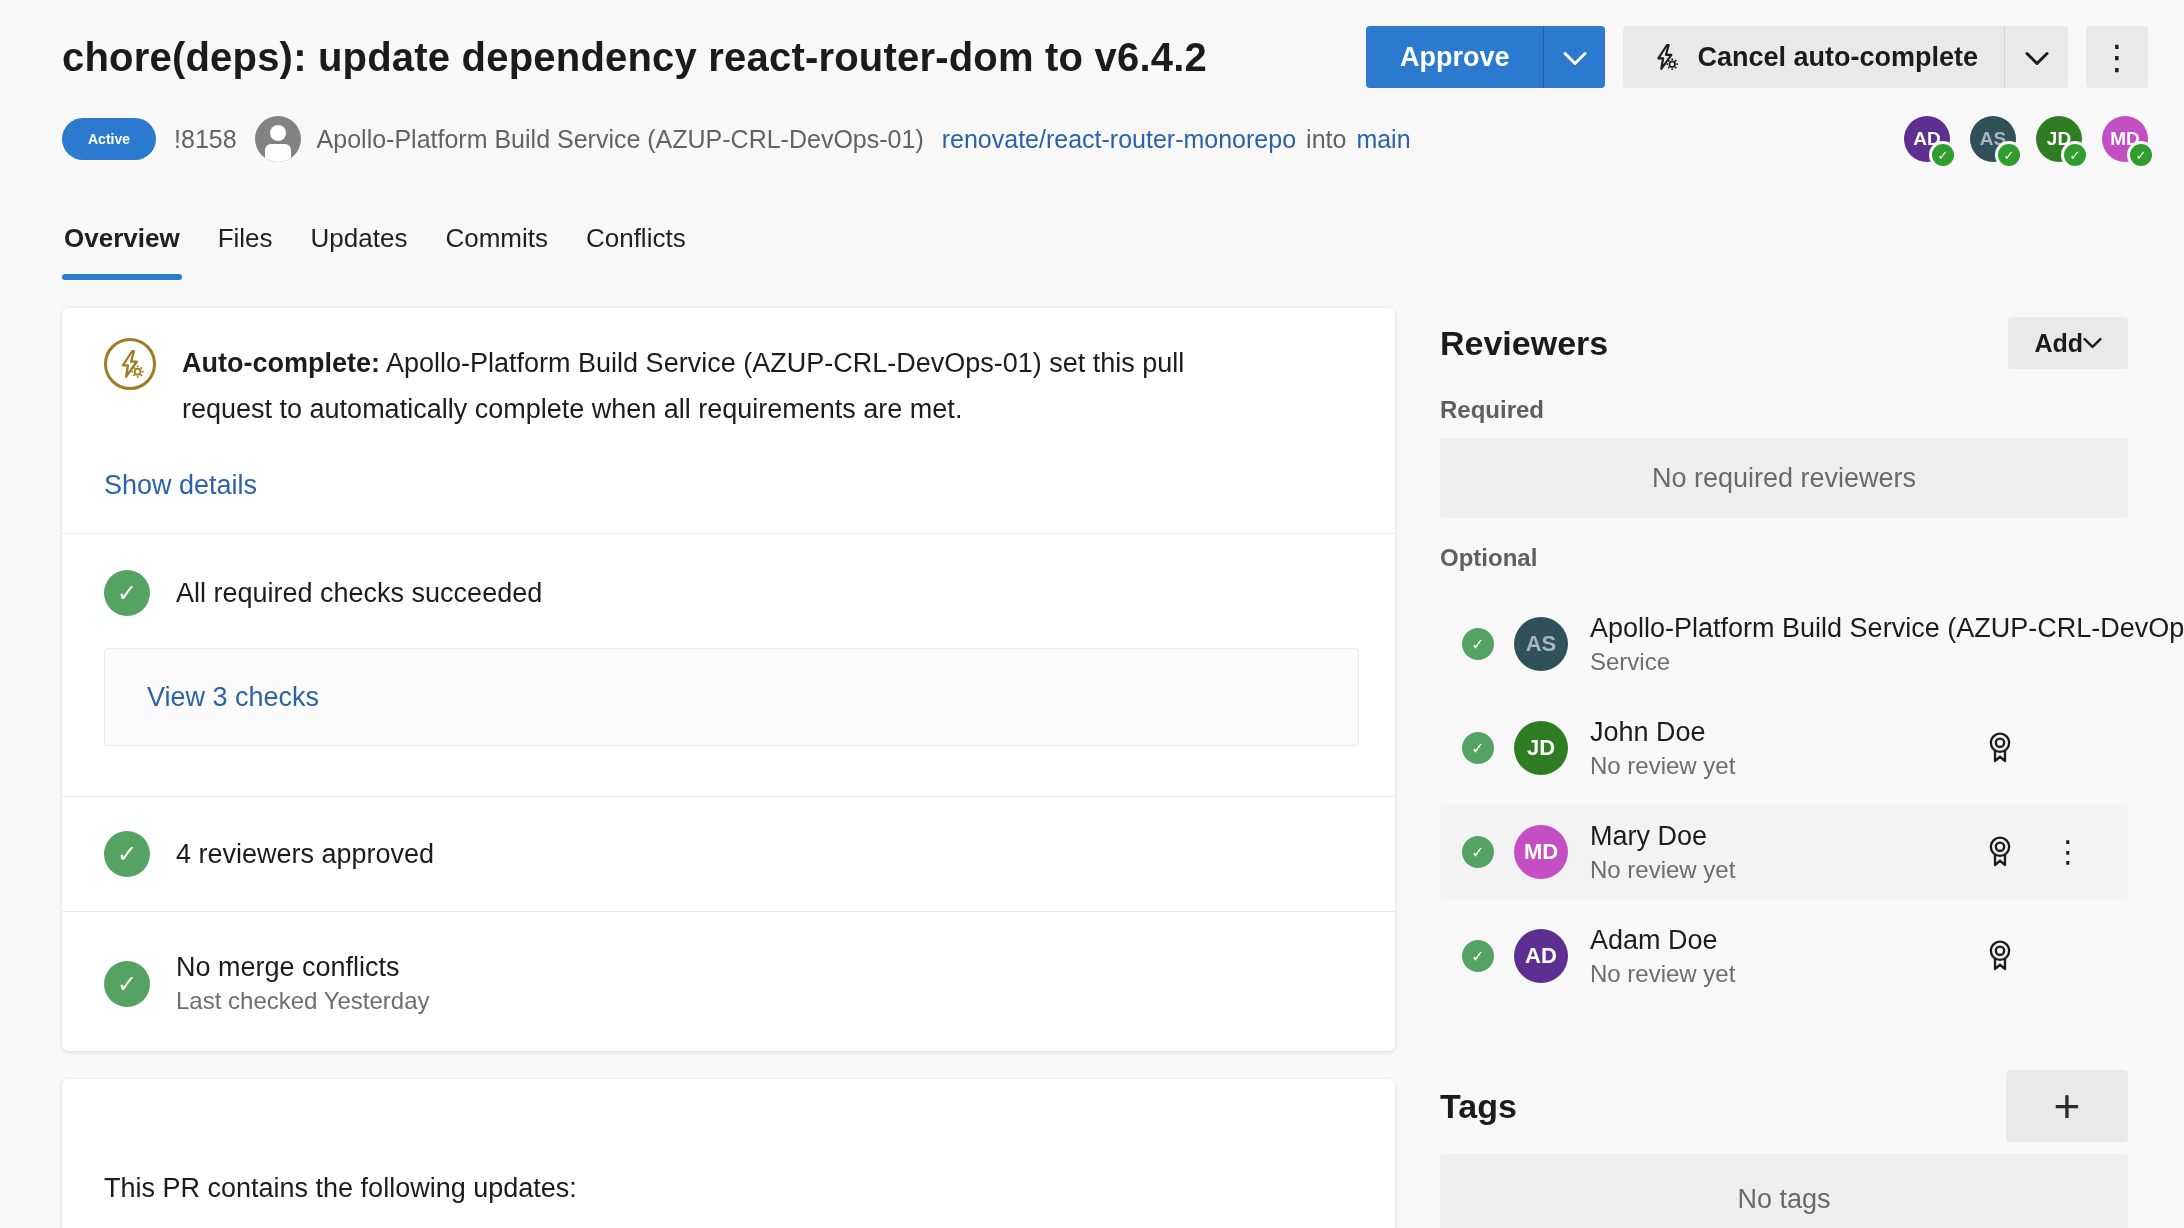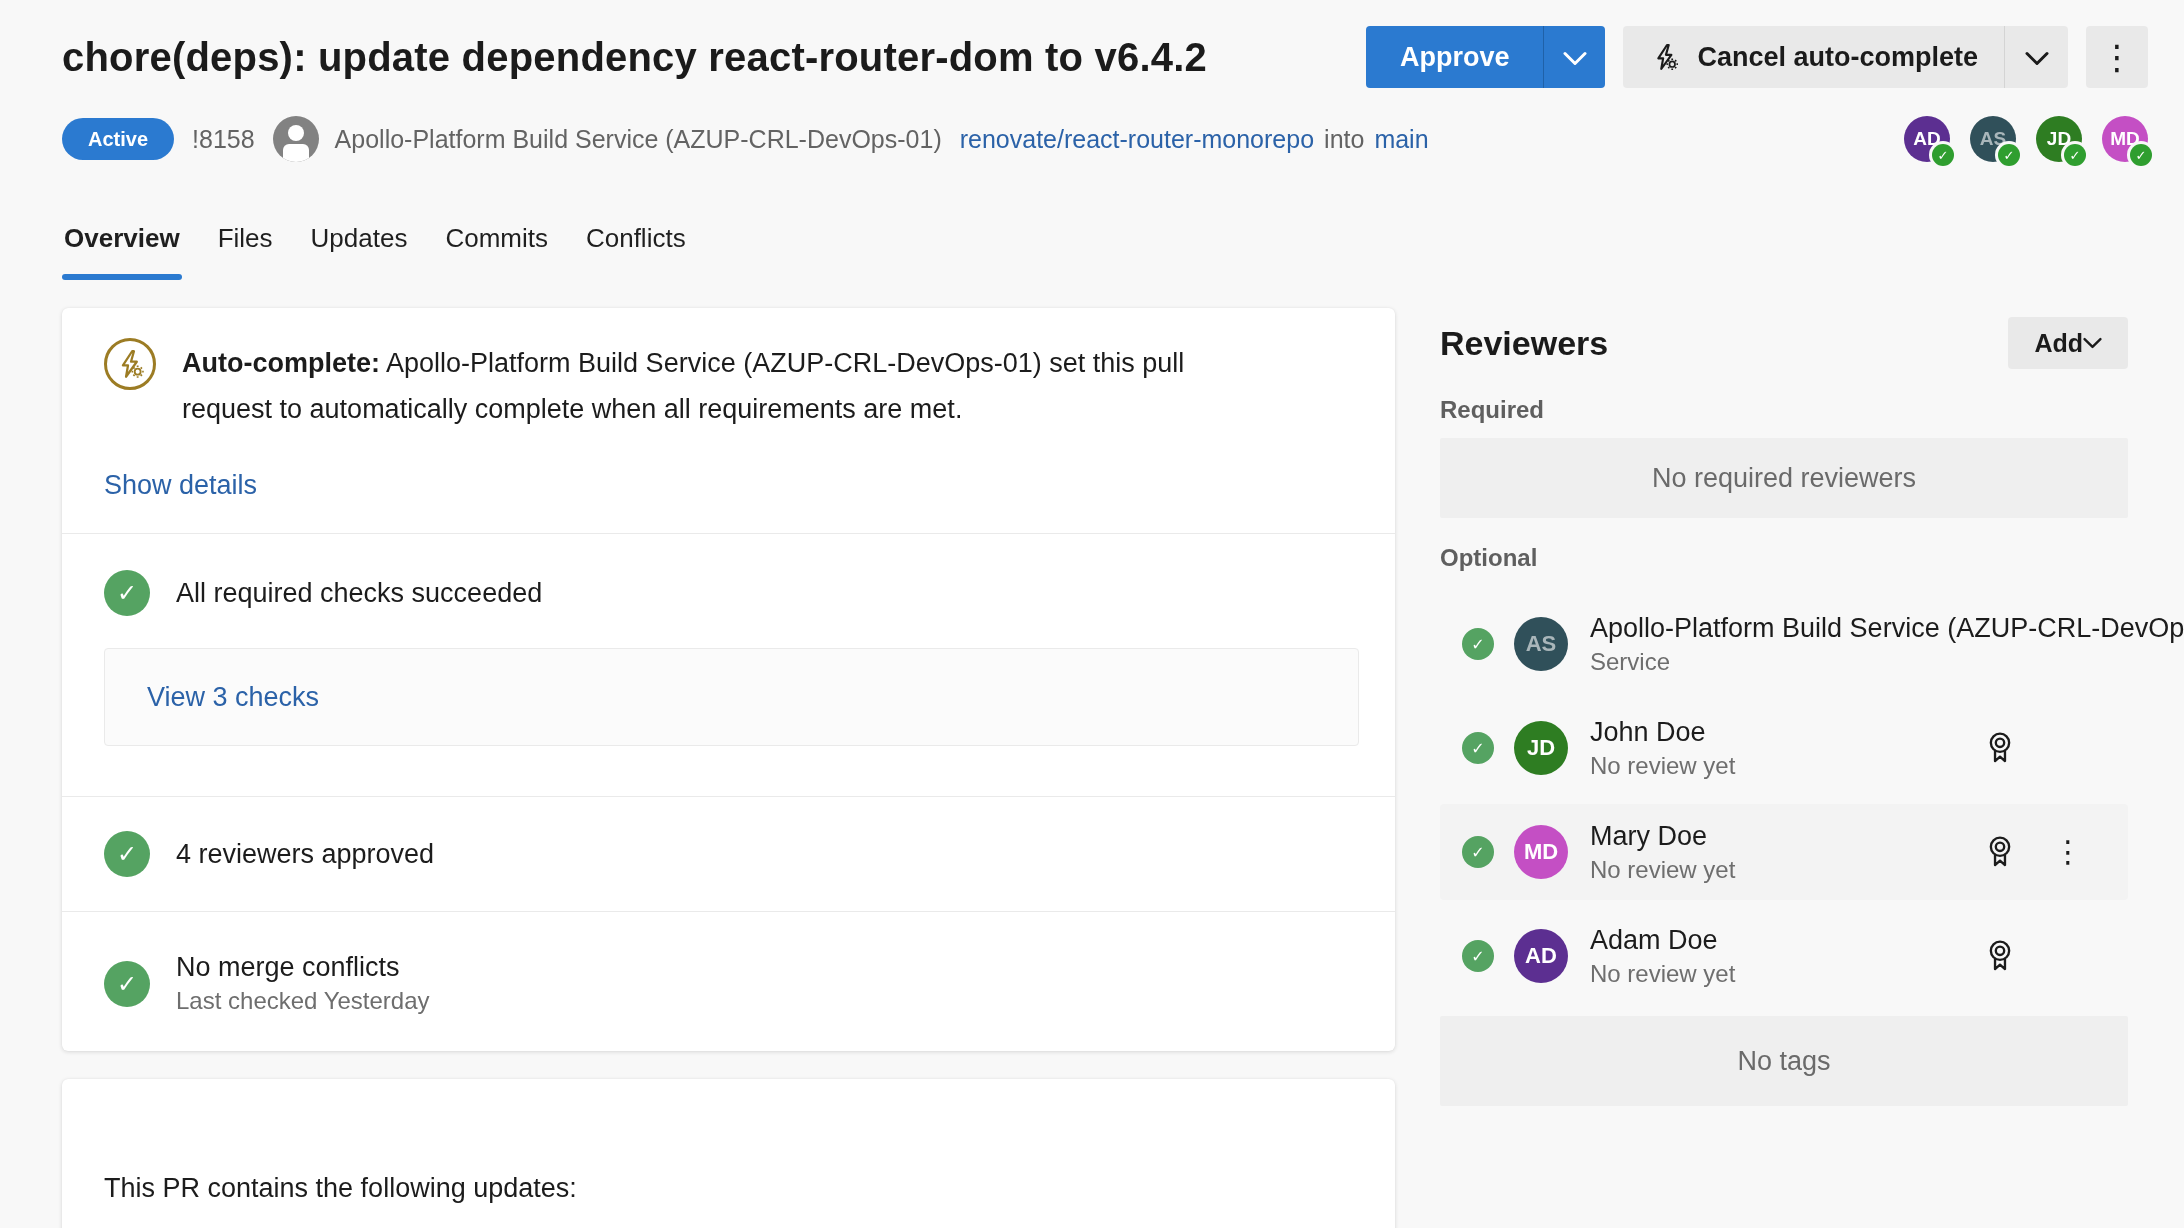--- a/index.html
+++ b/index.html
@@ -21,21 +21,21 @@
   .btn-primary { background:#2b7ad0; color:#fff; font-size:27px; font-weight:700; }
   .split .main-part { padding:0 34px; }
   .split .chev-part { width:62px; }
   .approve-split .chev-part { border-left:1px solid #1f61a8; }
   .btn-gray { background:#e9e9e9; color:#1b1b1b; font-size:27px; font-weight:700; }
   .gray-split .main-part { padding:0 26px; gap:16px; }
   .gray-split .chev-part { width:64px; border-left:1px solid #d4d4d4; }
   .kebab-btn { width:62px; border-radius:4px; font-size:34px; font-weight:400; color:#1b1b1b; line-height:1; }
 
   .meta-row { margin-top:28px; height:46px; display:flex; align-items:center; position:relative; font-size:25px; color:#636363; }
-  .badge-active { background:#2b7ad0; color:#fff; font-size:20px; font-weight:700; height:42px; padding:0 26px; border-radius:21px; display:flex; align-items:center; }
+  .badge-active { background:#2b7ad0; color:#fff; font-size:14px; font-weight:700; height:42px; padding:0 26px; border-radius:21px; display:flex; align-items:center; }
   .pr-id { margin-left:18px; }
   .avatar-gray { width:46px; height:46px; border-radius:50%; background:#828282; margin-left:18px; position:relative; overflow:hidden; flex:none; }
   .avatar-gray .head { position:absolute; width:16px; height:16px; border-radius:50%; background:#fff; left:15px; top:9px; }
   .avatar-gray .body { position:absolute; width:26px; height:18px; border-radius:6px 6px 0 0; background:#fff; left:10px; top:28px; }
   .author-name { margin-left:16px; }
   a.link { color:#2b62a8; text-decoration:none; cursor:pointer; }
   .branch-link { margin-left:18px; }
   .into-word { margin:0 10px; }
   .header-avatars { position:absolute; right:0; top:0; height:46px; display:flex; gap:20px; }
   .h-avatar { position:relative; width:46px; height:46px; flex:none; }
@@ -349,19 +349,23 @@
       <svg width="32" height="34" viewBox="0 0 24 26" stroke="#1b1b1b">
                 <use href="#award"></use>
               </svg>
     </span>
     <span class="r-kebab-slot">
       
     </span>
   </div>
         </div>
 
+      <div class="tags-head">
+        <span class="panel-title">Tags</span>
+        <button class="plus-btn">+</button>
+      </div>
       <div class="empty-box no-tags-box">
         <span>No tags</span>
       </div>
     </aside>
 
   </main>
 </div>
 
 </body></html>

